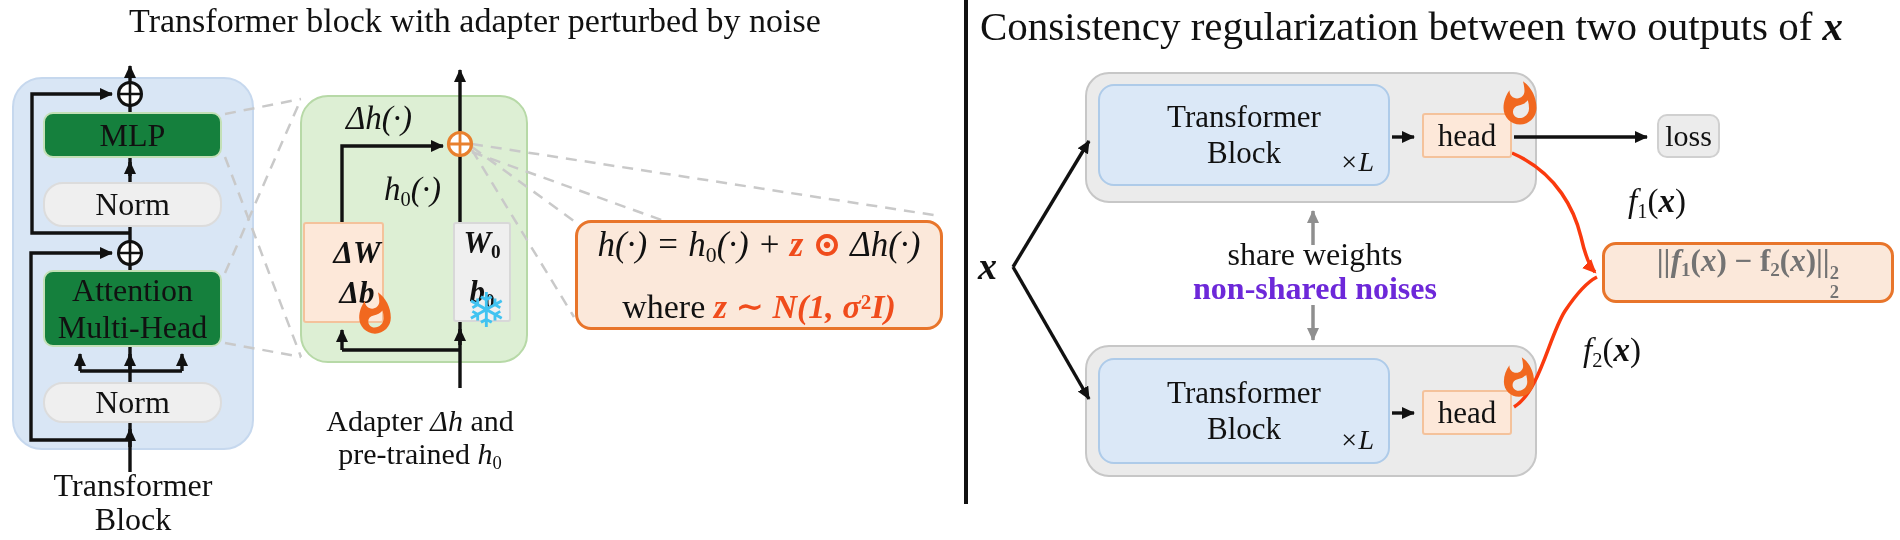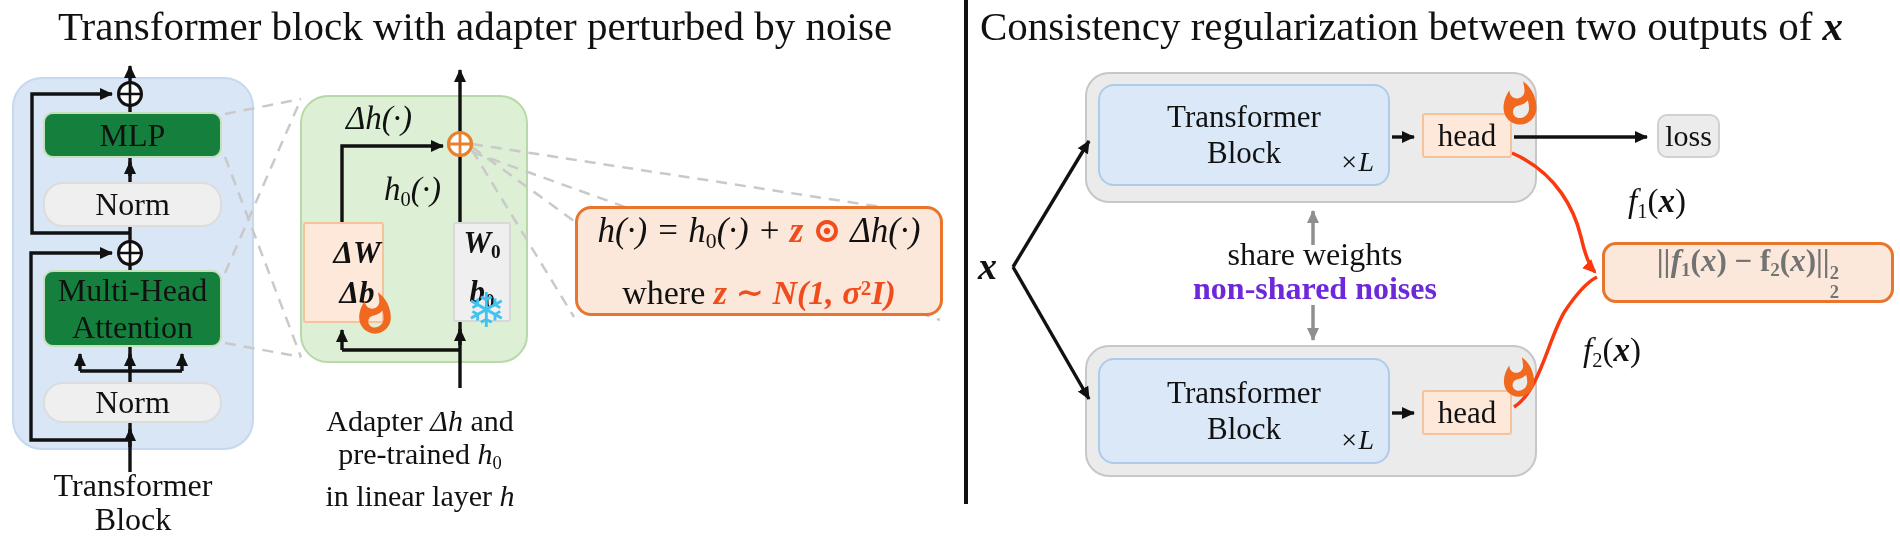--- a/index.html
+++ b/index.html
@@ -105,31 +105,31 @@
     <g stroke="#8f8f8f" stroke-width="3.5" fill="none">
       <path d="M1313,245 L1313,211" marker-end="url(#mG)"></path>
       <path d="M1313,305 L1313,340" marker-end="url(#mG)"></path>
     </g>
     <g stroke="#fa3a0e" stroke-width="3.5" fill="none">
       <path d="M1512,153 C1558,173 1575,212 1581,237 C1586,259 1590,267 1595,272" marker-end="url(#mO)"></path>
       <path d="M1514,407 C1540,391 1549,336 1565,311 C1577,293 1587,282 1597,277"></path>
     </g>
   </svg>
 
-  <div class="t ctr" style="left:20px;top:2px;width:910px;font-size:41px;">Transformer block with adapter perturbed by noise</div>
+  <div class="t ctr" style="left:20px;top:2px;width:910px;font-size:34px;">Transformer block with adapter perturbed by noise</div>
 
   <div class="bx green" style="left:43px;top:112px;width:179px;height:46px;font-size:32px;">
     <span>MLP</span>
   </div>
   <div class="bx gray" style="left:43px;top:182px;width:179px;height:45px;font-size:32px;">
     <span>Norm</span>
   </div>
   <div class="bx green" style="left:43px;top:270px;width:179px;height:77px;font-size:32px;line-height:37px;">
+    <span>Attention</span>
     <span>Multi-Head</span>
-    <span>Attention</span>
   </div>
   <div class="bx gray" style="left:43px;top:382px;width:179px;height:41px;font-size:32px;">
     <span>Norm</span>
   </div>
   <div class="t ctr" style="left:10px;top:468px;width:246px;font-size:32px;line-height:34px;white-space:normal;">
     <div>Transformer</div>
     <div>Block</div>
   </div>
 
   <div class="t i" style="left:346px;top:100px;font-size:33px;">Δh(·)</div>
@@ -148,24 +148,23 @@
   <div class="fire" style="left:352px;top:291px;">
     <svg width="46" height="46" viewBox="0 0 24 24">
         <path fill="#f1681f" fill-rule="evenodd" d="M13.5.67s.74 2.65.74 4.8c0 2.06-1.67 3.73-3.73 3.73-2.06 0-3.73-1.67-3.73-3.73l.03-.36C4.98 7.51 3.75 10.62 3.75 14c0 4.56 3.69 8.25 8.25 8.25s8.25-3.69 8.25-8.25C20.25 8.43 17.57 3.47 13.5.67zM11.71 19c-1.78 0-3.22-1.4-3.22-3.14 0-1.62 1.05-2.76 2.81-3.12 1.77-.36 3.6-1.21 4.62-2.58.39 1.29.59 2.65.59 4.04C16.51 16.85 14.36 19 11.71 19z"></path>
       </svg>
   </div>
   <div class="snow" style="left:466px;top:286px;font-size:48px;">❄</div>
 
   <div class="t ctr" style="left:293px;top:404px;width:254px;font-size:30px;line-height:33px;white-space:normal;">
     <div><span>Adapter </span><span class="i">Δh</span><span> and</span></div>
     <div><span>pre-trained </span><span class="i">h</span><sub class="sub">0</sub></div>
-    <div><span>in linear layer </span><span class="i">h</span></div>
-  </div>
-
-  <div class="formula" style="left:575px;top:206px;width:368px;height:110px;">
+  </div>
+
+  <div class="formula" style="left:575px;top:220px;width:368px;height:110px;">
     <div style="font-size:35px;line-height:50px;white-space:nowrap;">
       <span class="i">h(·) = h</span><sub class="sub">0</sub><span class="i">(·) + </span><span class="or b i">z</span><span class="or b"> ⊙ </span><span class="i">Δh(·)</span>
     </div>
     <div style="font-size:34px;line-height:44px;white-space:nowrap;">
       <span>where </span><span class="or b i">z ∼ N(1, σ</span><sup class="sup or b">2</sup><span class="or b i">I)</span>
     </div>
   </div>
 
   <div class="abs" style="left:964px;top:0;width:3.5px;height:504px;background:#111;z-index:3;"></div>
 

